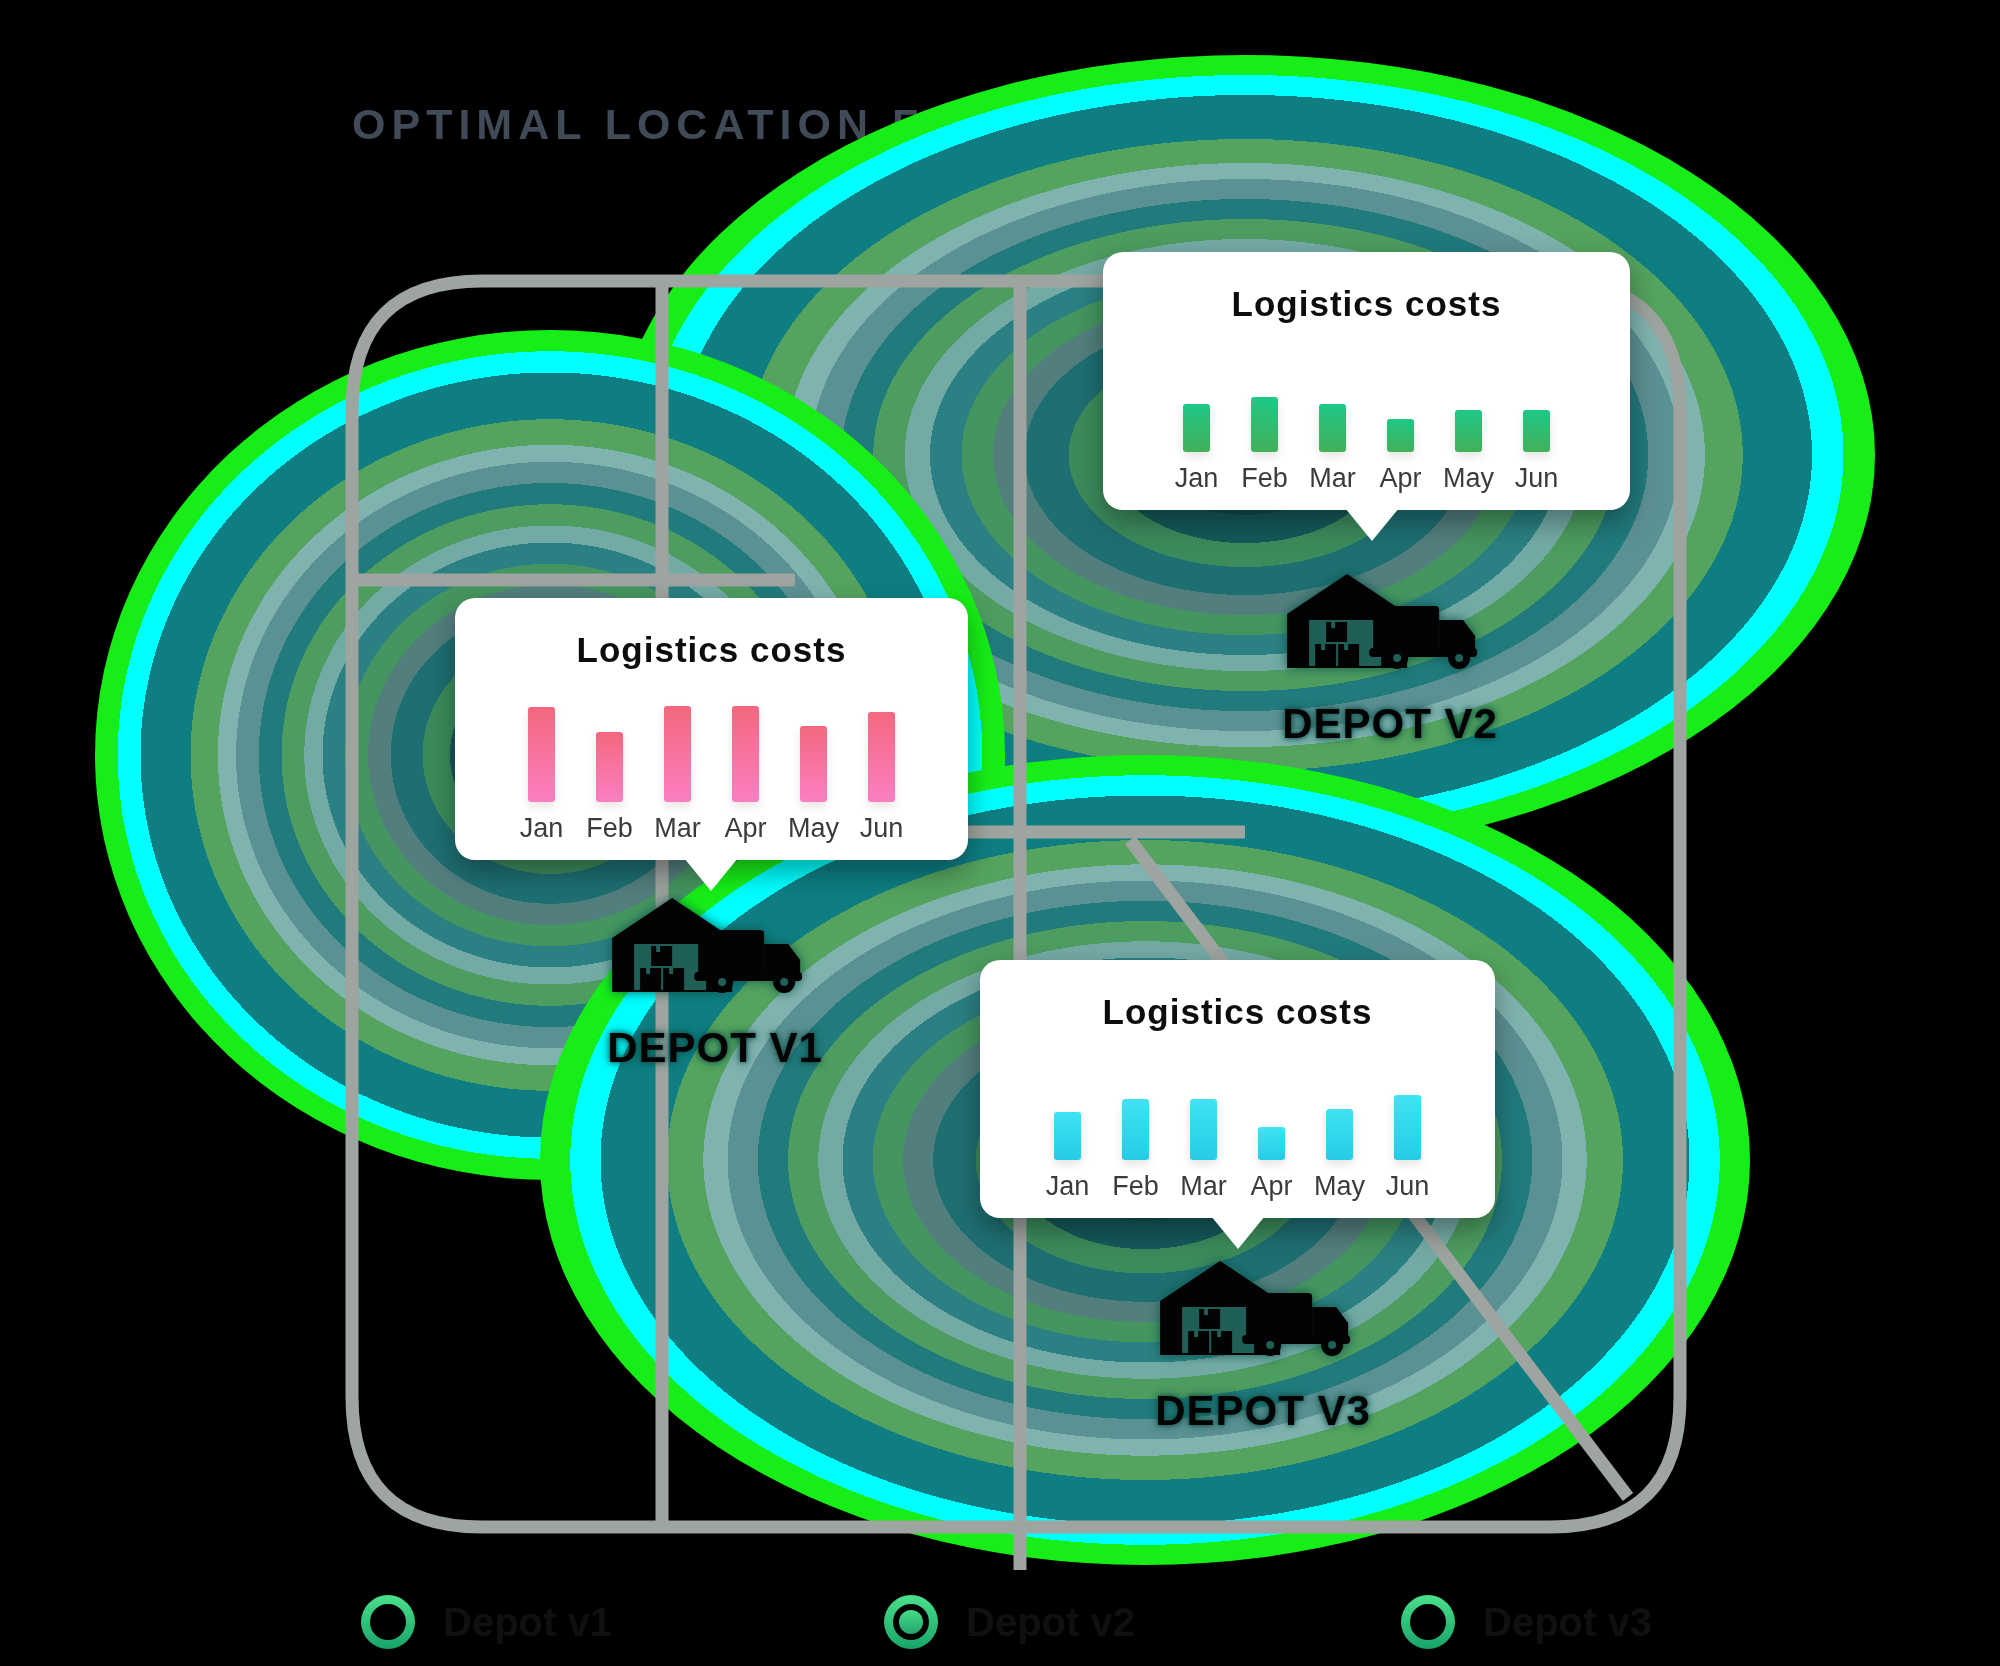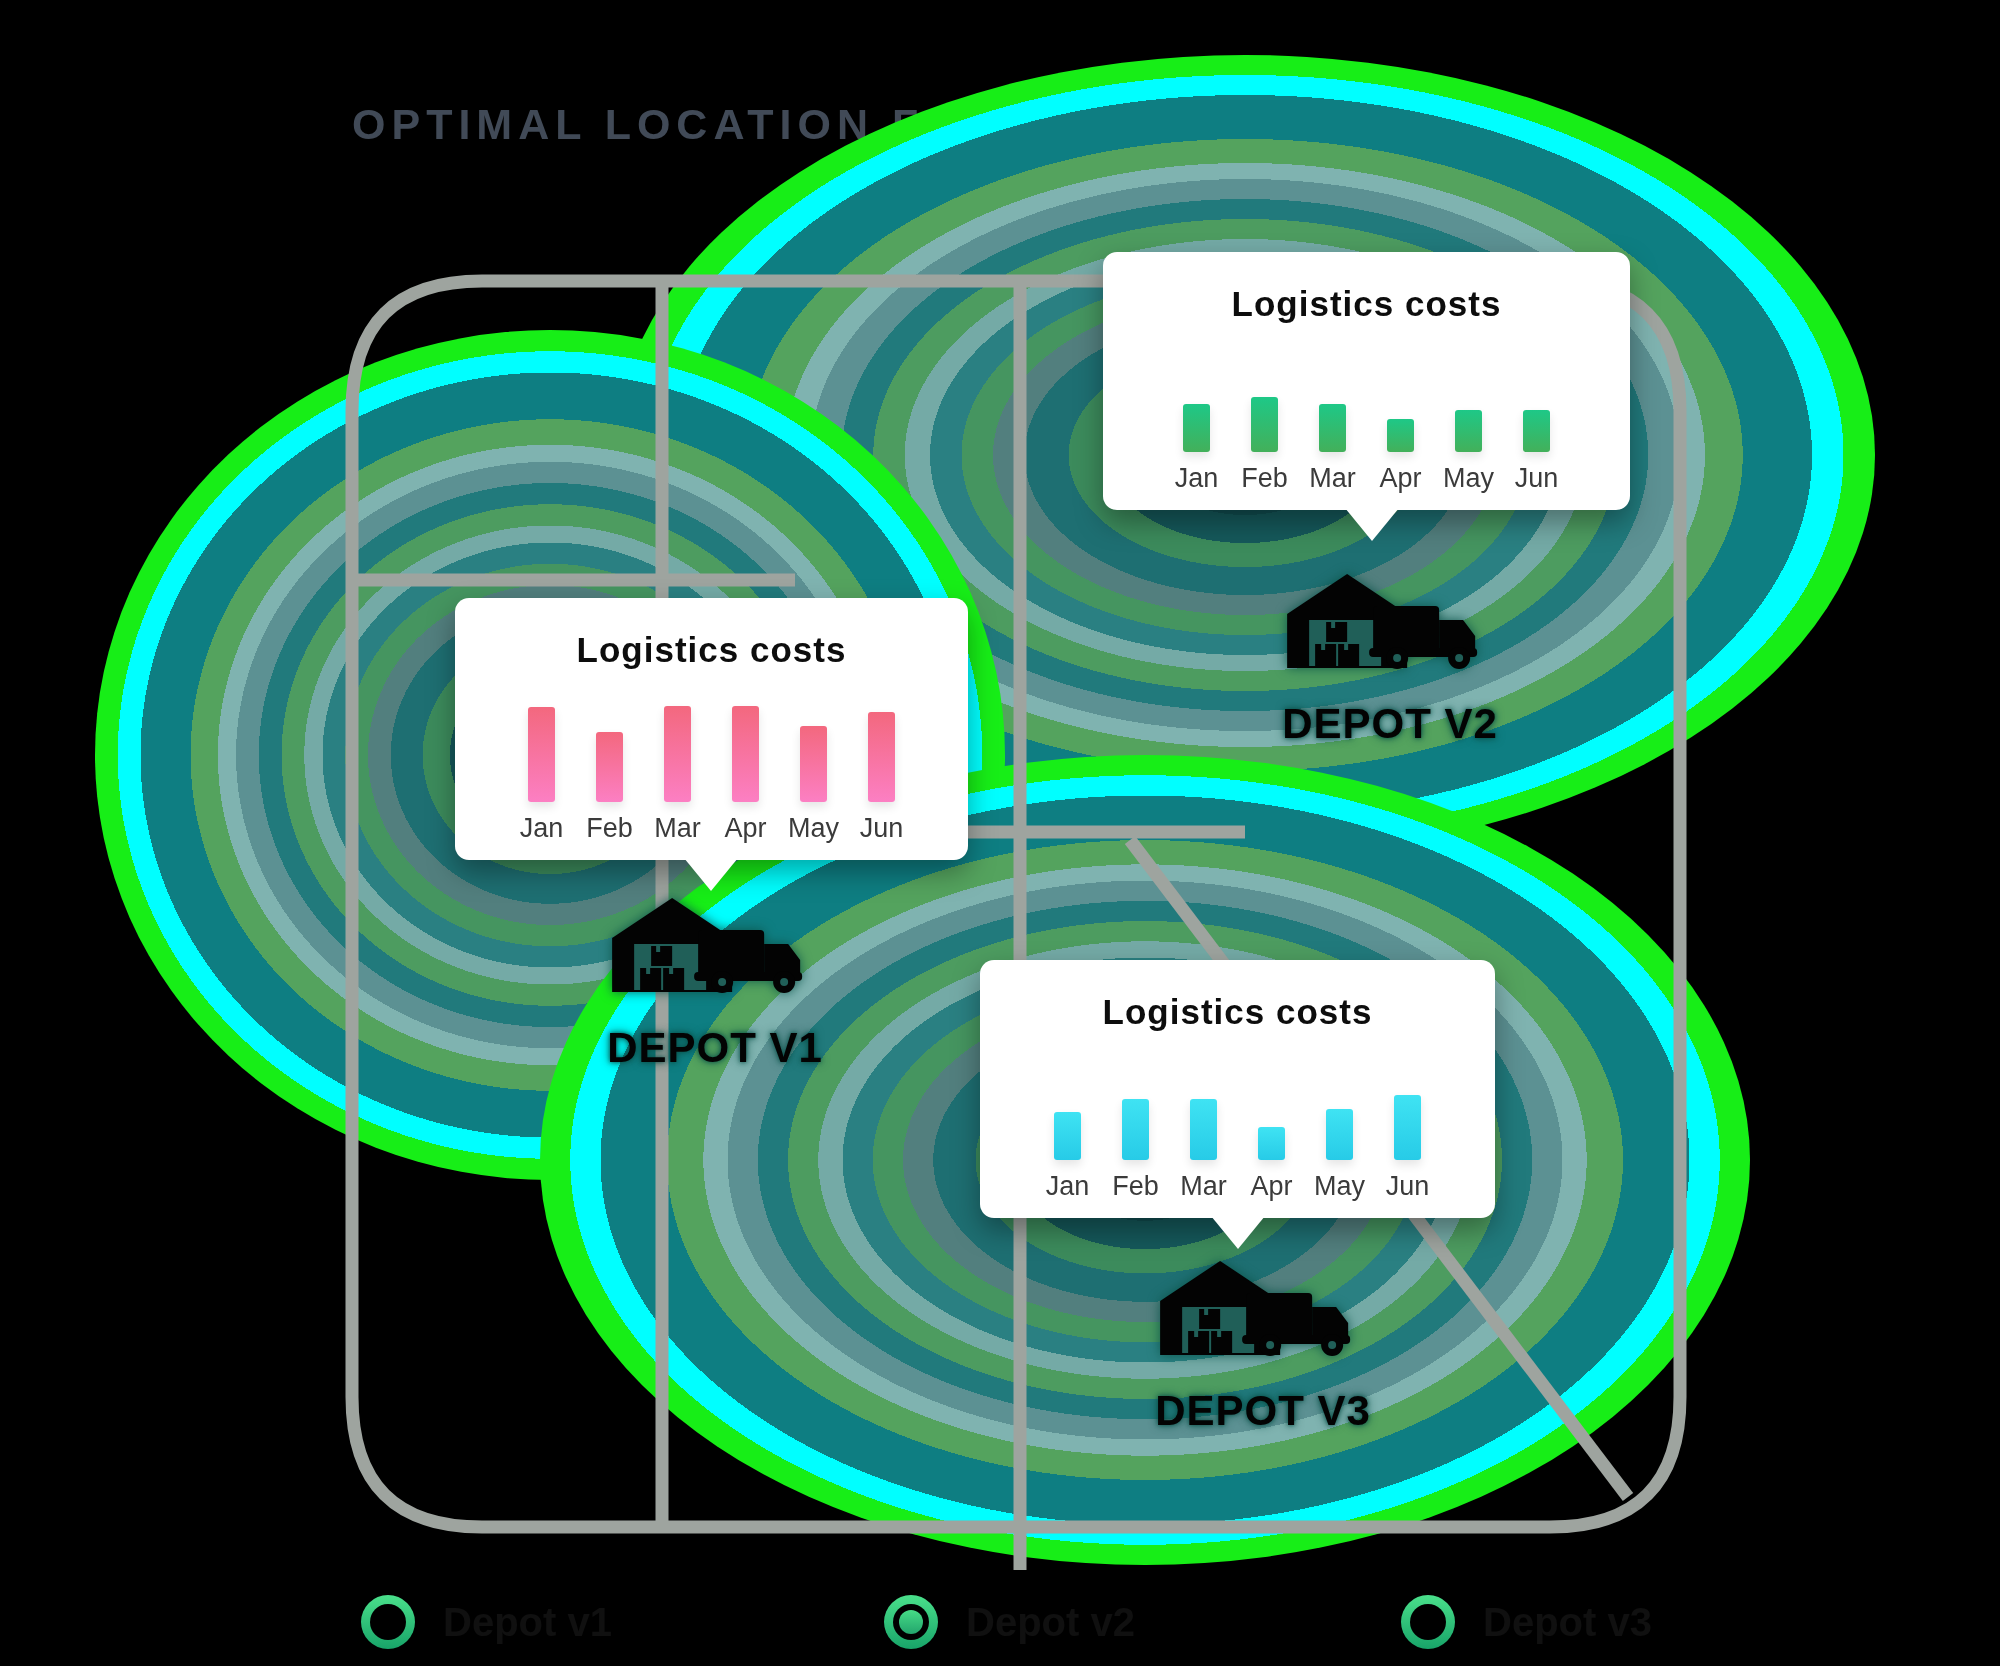--- a/index.html
+++ b/index.html
@@ -45,21 +45,21 @@
   .depot-icon{filter:drop-shadow(0 0 6px rgba(12,84,74,0.95));}
   .depot-label{
     margin-top:8px;font-size:42px;font-weight:800;letter-spacing:1px;color:#030303;
     text-shadow:0 0 10px rgba(10,80,72,.9),0 0 4px rgba(10,80,72,.9);
   }
   .depot-v1{left:715px;top:892px;}
   .depot-v2{left:1390px;top:568px;}
   .depot-v3{left:1263px;top:1255px;}
   
   .tooltip{
-    position:absolute;background:#fff;border-radius:14px;
+    position:absolute;background:#fff;border-radius:20px;
     box-shadow:0 12px 28px rgba(0,0,0,.35);
   }
   .tt-v2{left:1103px;top:252px;width:527px;height:258px;}
   .tt-v1{left:455px;top:598px;width:513px;height:262px;}
   .tt-v3{left:980px;top:960px;width:515px;height:258px;}
   .tt-title{
     position:absolute;top:32px;left:0;right:0;text-align:center;
     font-size:35px;font-weight:700;letter-spacing:1px;color:#0d0d0d;
   }
   .tail{

